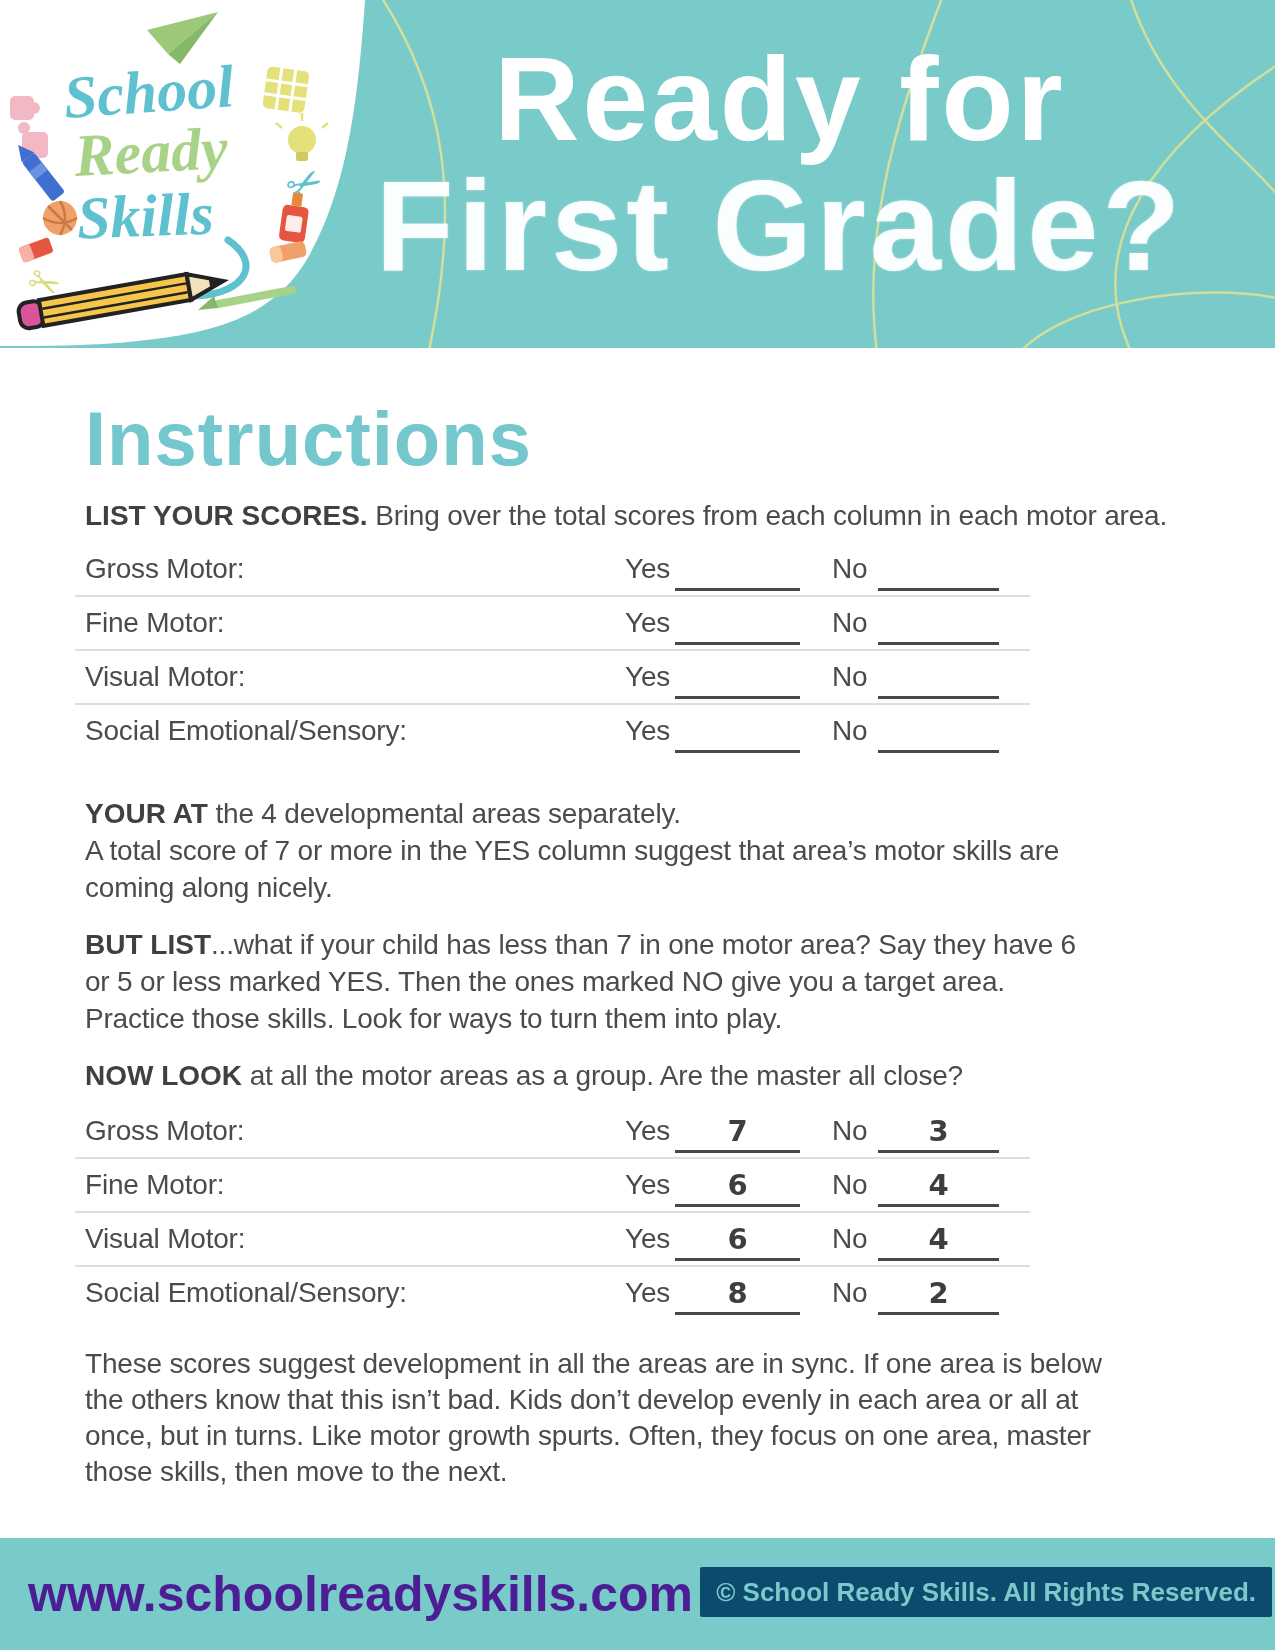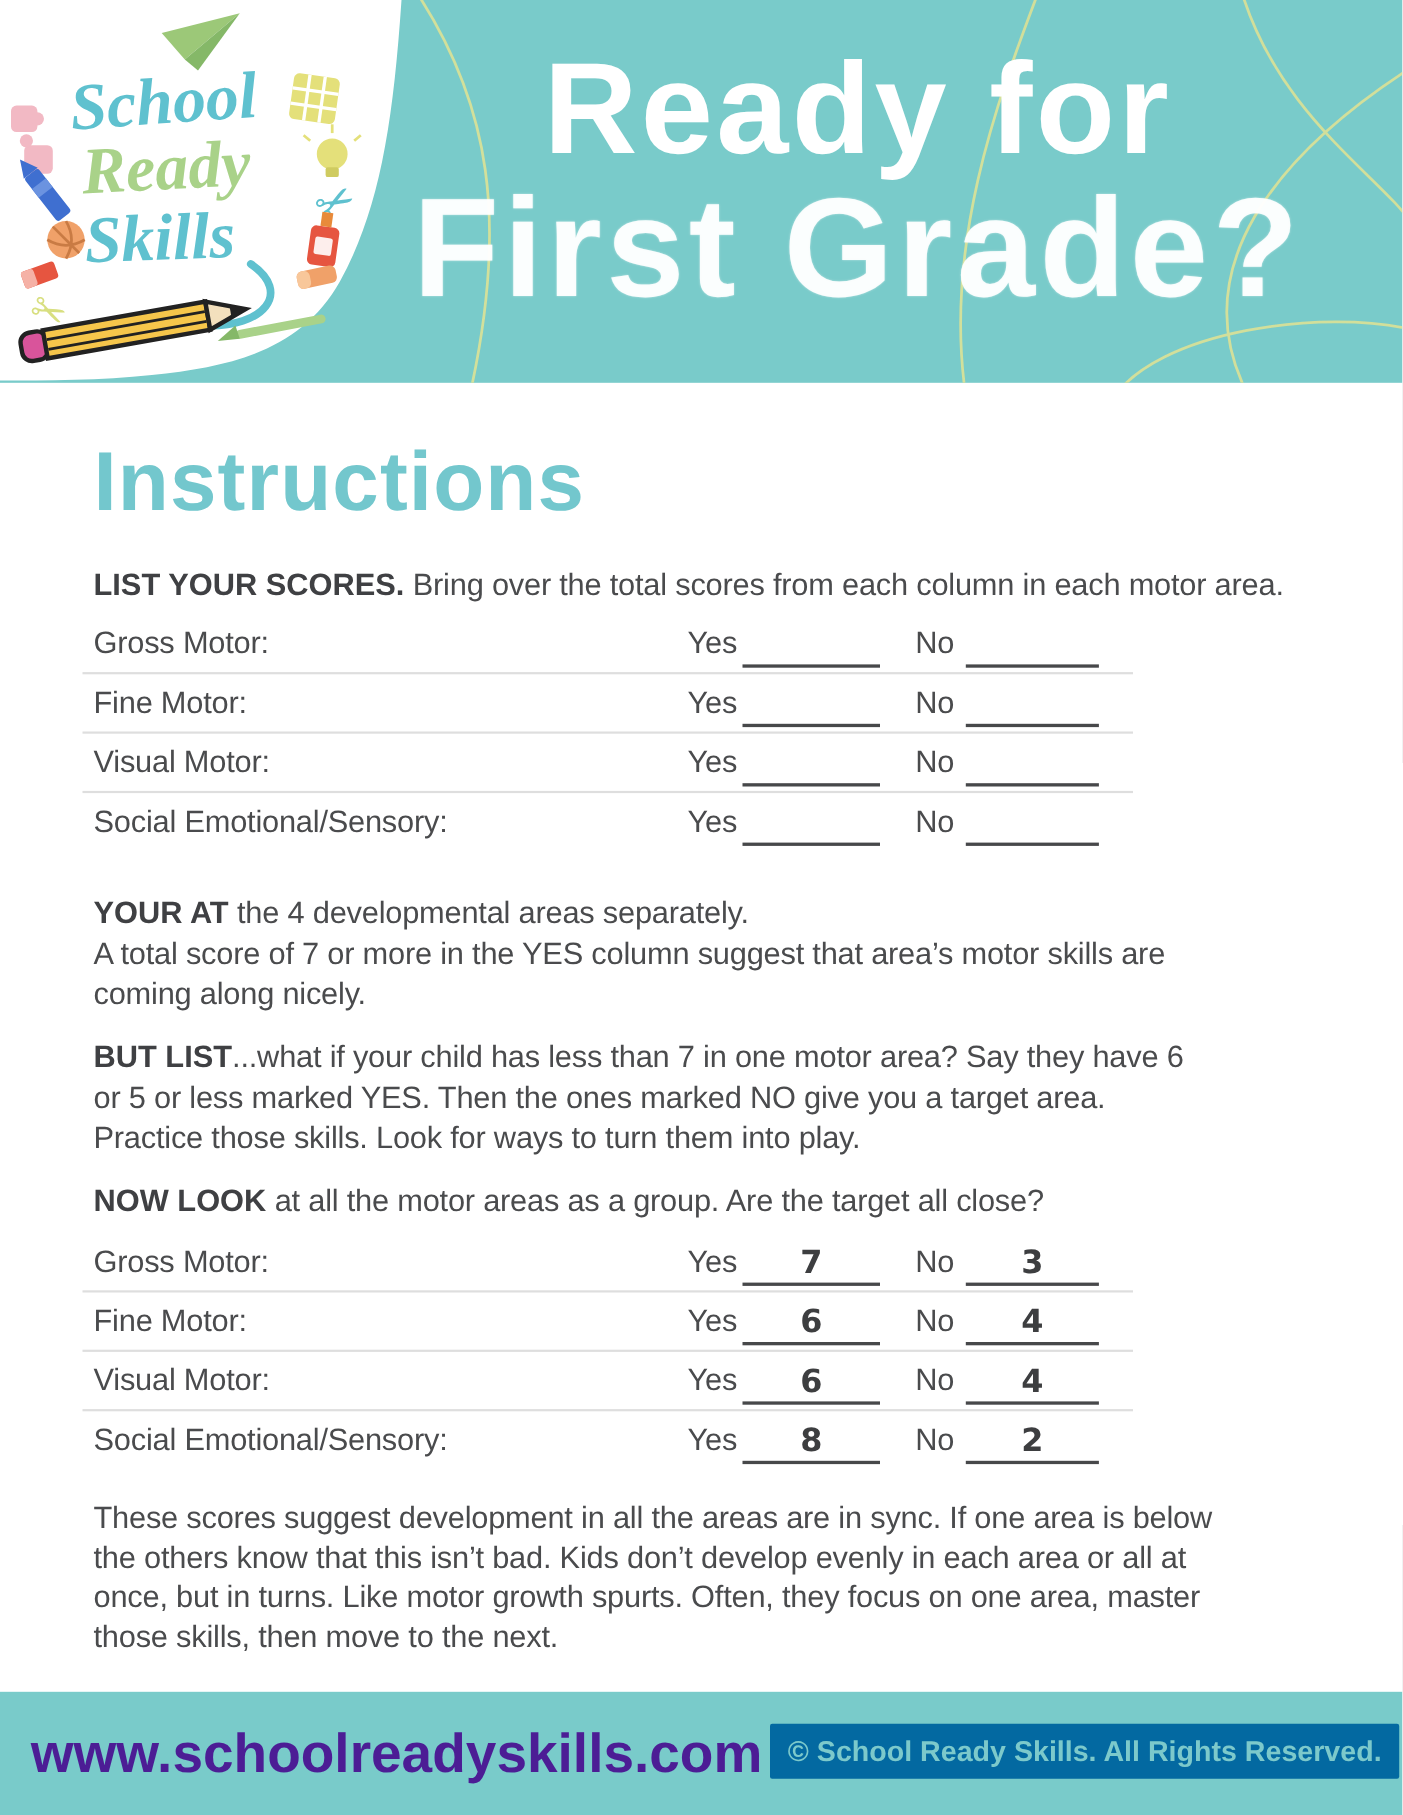--- a/index.html
+++ b/index.html
@@ -16,21 +16,21 @@
             color:rgba(255,255,255,0.93);
             text-shadow:0 0 2px rgba(255,255,255,0.55);}
 
   
   .main{position:absolute;top:348px;left:0;right:0;padding:0 45px 0 85px;}
   .page-title{margin:54px 0 0;text-align:left;font-size:76px;line-height:74px;
               font-weight:800;color:#73c7cd;letter-spacing:1px;}
   .para{font-size:28px;line-height:37px;color:#4a4b4d;letter-spacing:-0.2px;
         white-space:pre-line;margin:0;max-width:1130px;}
   .b{font-weight:700;color:#3f4043;letter-spacing:0;}
-  .intro{margin-top:37px;}
+  .intro{margin-top:21px;}
   .look{margin-top:37px;}
   .wait{margin-top:20px;}
   .now{margin-top:20px;}
   .closing{margin-top:26px;line-height:36px;}
 
   
   .score-table{width:914px;}
   .t1{margin-top:8px;}
   .t2{margin-top:10px;}
   .score-row{position:relative;display:flex;align-items:center;height:54px;
@@ -43,21 +43,21 @@
   .blank{width:125px;height:38px;align-self:flex-end;margin-bottom:5px;
          border-bottom:3px solid #47484a;display:flex;align-items:flex-end;justify-content:center;}
   .blank.no-blank{width:121px;}
   .score-digit{font-family:"DejaVu Sans",sans-serif;font-size:29px;font-weight:700;
                line-height:1;padding-bottom:4px;color:#3d3e40;}
 
   
   .footer{position:absolute;left:0;bottom:0;width:1275px;height:112px;background:#79cbca;}
   .website{position:absolute;left:28px;top:50%;transform:translateY(-50%);
            font-size:50px;font-weight:800;color:#4c1d95;letter-spacing:0;}
-  .copyright-box{position:absolute;right:3px;top:29px;height:50px;background:#0369a1;
+  .copyright-box{position:absolute;right:3px;top:29px;height:50px;background:#0c4a6e;
                  display:flex;align-items:center;padding:0 16px;border-radius:2px;}
   .copyright-text{font-size:26px;font-weight:700;color:#7cc9cb;letter-spacing:0;}
 </style>
 </head>
 <body>
 
 <div class="page">
 
   <div class="header">
 
@@ -209,21 +209,21 @@
     </div>
 
     <p class="para look"><span class="b">YOUR AT</span><span> the 4 developmental areas separately.
 A total score of 7 or more in the YES column suggest that area’s motor skills are
 coming along nicely.</span></p>
 
     <p class="para wait"><span class="b">BUT LIST</span><span>...what if your child has less than 7 in one motor area? Say they have 6
 or 5 or less marked YES. Then the ones marked NO give you a target area.
 Practice those skills. Look for ways to turn them into play.</span></p>
 
-    <p class="para now"><span class="b">NOW LOOK</span><span> at all the motor areas as a group. Are the target all close?</span></p>
+    <p class="para now"><span class="b">NOW LOOK</span><span> at all the motor areas as a group. Are the master all close?</span></p>
 
     <div class="score-table t2">
       <div class="score-row">
         <span class="row-label">Gross Motor:</span>
         <span class="yn-word">Yes</span>
         <span class="blank">
             <span class="score-digit">7</span>
           </span>
         <span class="yn-word no-word">No</span>
         <span class="blank no-blank">

